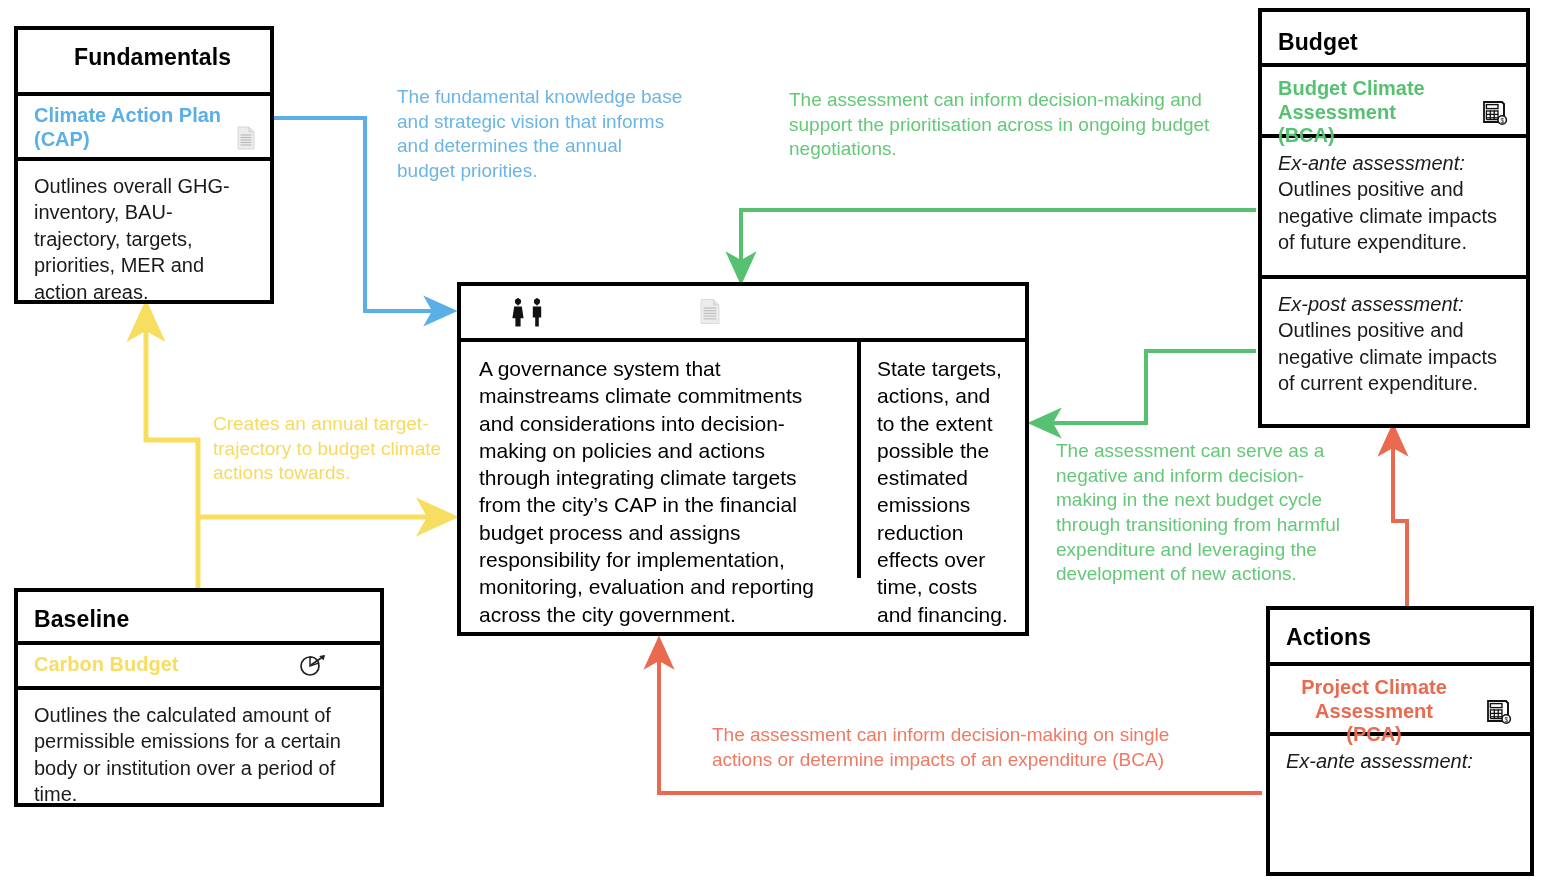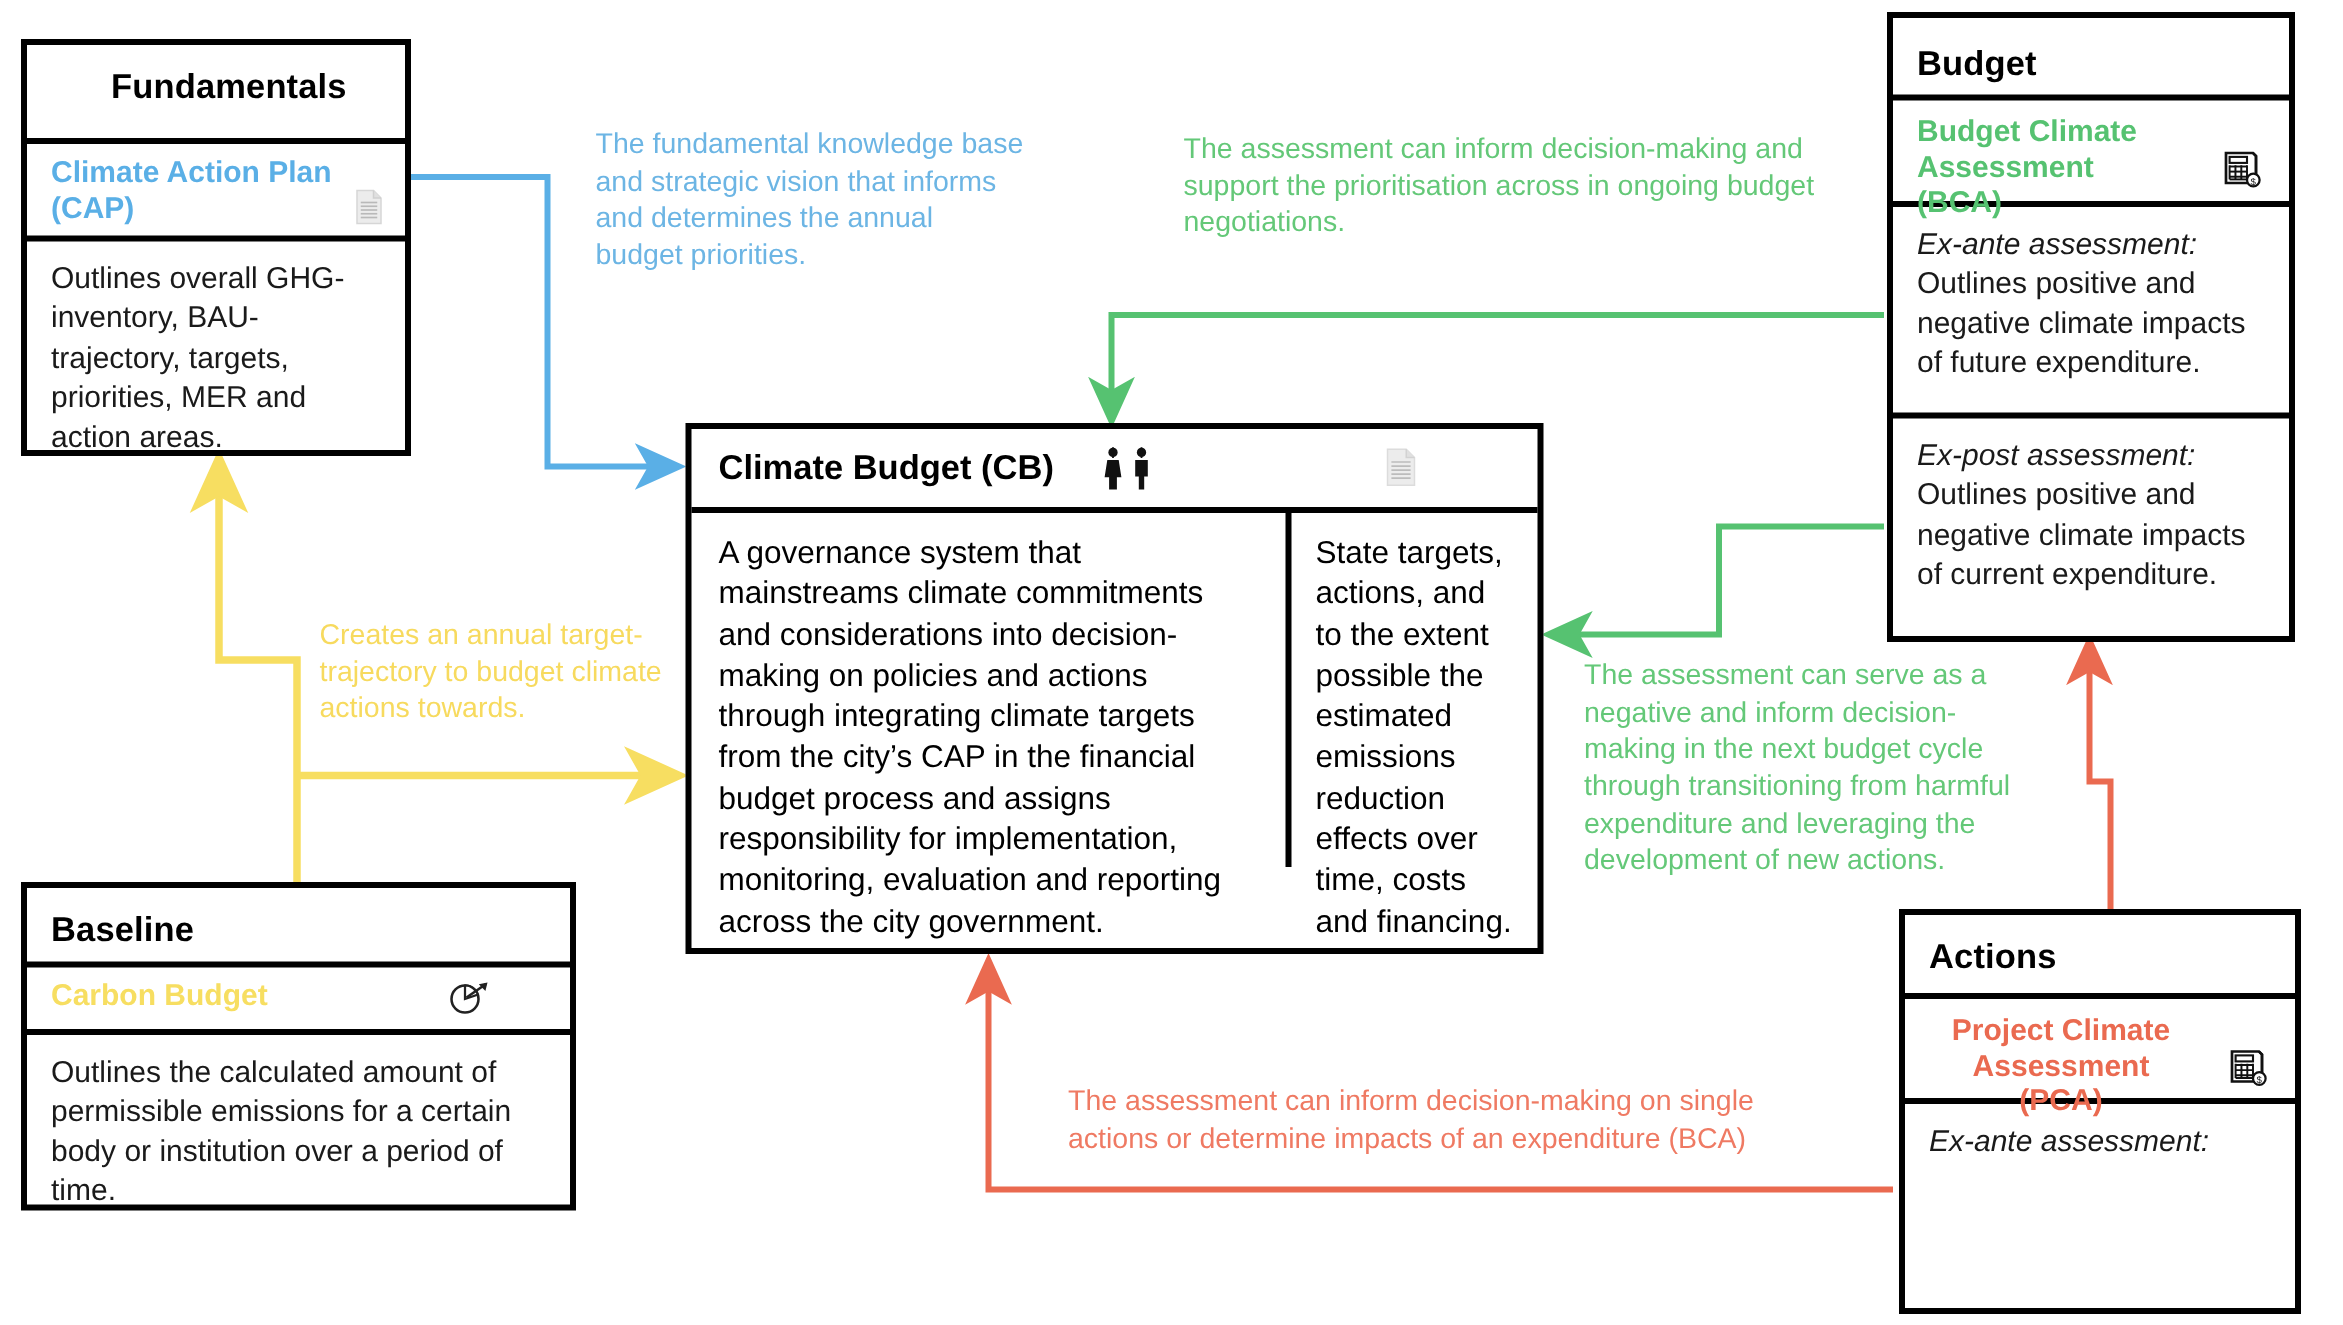--- a/index.html
+++ b/index.html
@@ -188,21 +188,20 @@
     </div>
     <div class="sec">
       <div class="desc">
         <i>Ex-ante assessment:</i><br>
       </div>
     </div>
   </div>
 
   <div class="box" style="left:457px;top:282px;width:572px;height:354px;">
     <div class="cb-head">
-      <span class="cb-title">Climate Budget (CB)</span>
       <span style="margin-left:28px;">
         <svg class="icon-svg" width="46" height="32" viewBox="0 0 46 32">
           <g fill="#111">
             <circle cx="11" cy="5.6" r="3.1"></circle>
             <path d="M11,2.1 L11,9.4" stroke="#111" stroke-width="1.2"></path>
             <path d="M7.2,10.6 L14.8,10.6 L16.6,22.2 L13.6,22.2 L13.6,30.4 L8.4,30.4 L8.4,22.2 L5.4,22.2 Z"></path>
             <circle cx="30" cy="5.6" r="3.1"></circle>
             <path d="M30,2.1 L30,9.4" stroke="#111" stroke-width="1.2"></path>
             <path d="M25.8,10.6 L34.2,10.6 L34.2,21.6 L31.8,21.6 L31.8,30.4 L28.2,30.4 L28.2,21.6 L25.8,21.6 Z"></path>
           </g>

